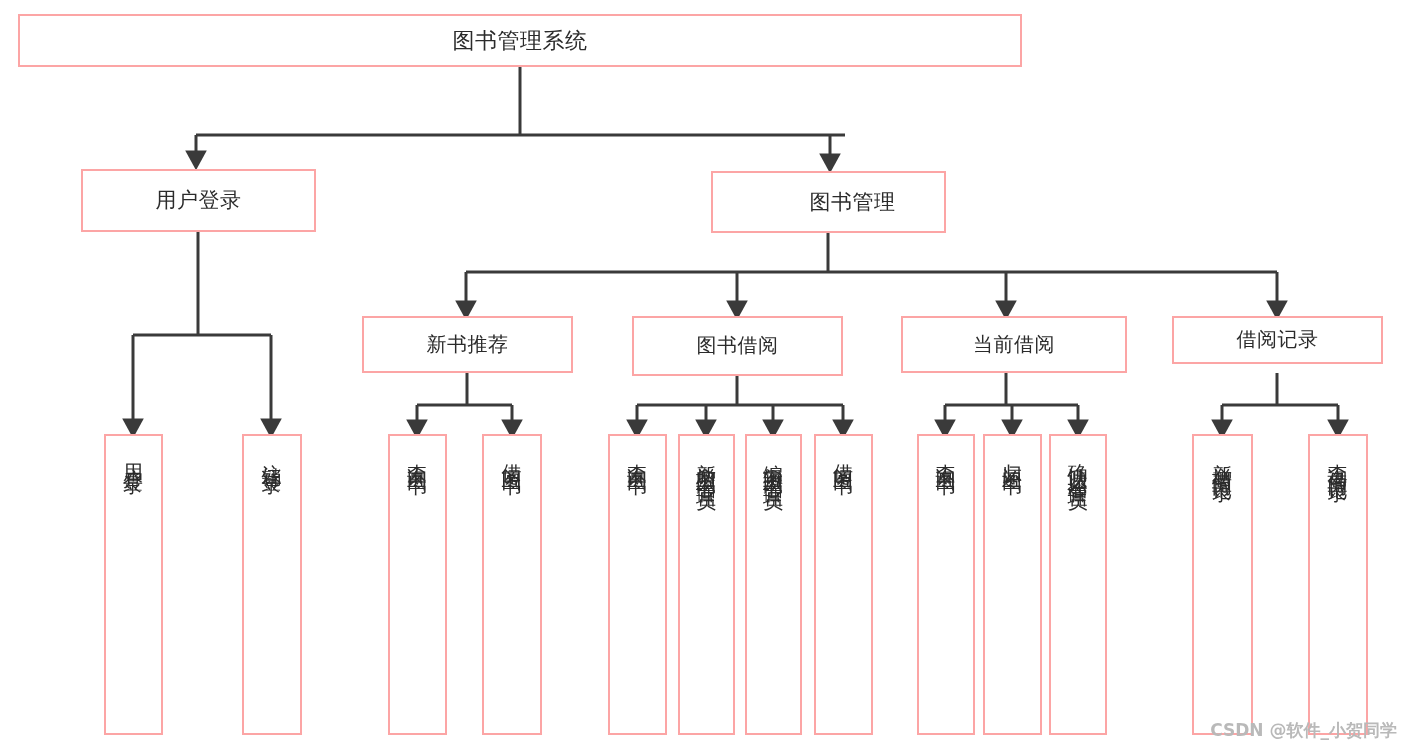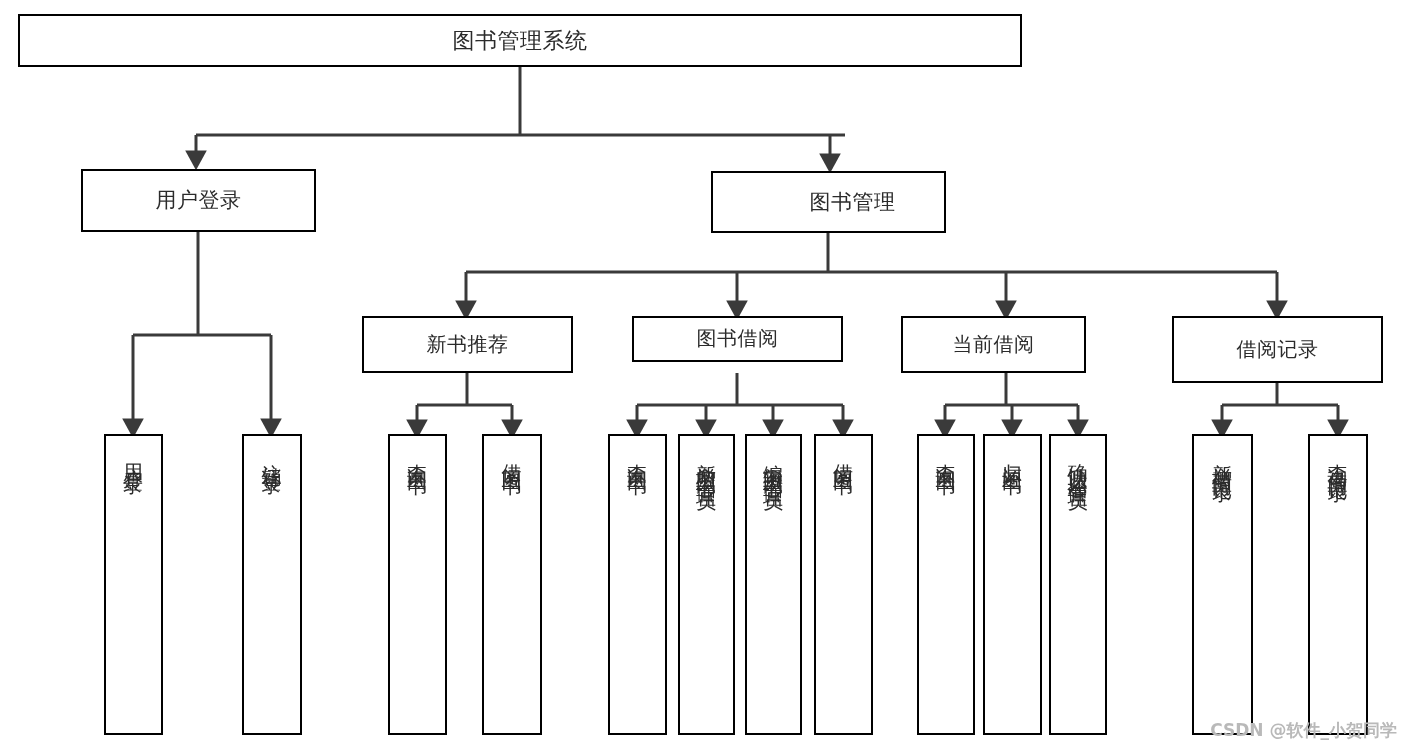--- a/index.html
+++ b/index.html
@@ -22,21 +22,21 @@
     position: absolute;
     left: 0;
     top: 0;
     width: 1405px;
     height: 747px;
     pointer-events: none;
   }
   .node {
     position: absolute;
     box-sizing: border-box;
-    border: 2px solid #000000;
+    border: 2px solid #fca5a5;
     background: #ffffff;
     display: flex;
     align-items: center;
     justify-content: center;
     color: #2b2b2b;
     text-align: center;
   }
   .node-label {
     display: block;
     line-height: 1.18;
@@ -139,29 +139,29 @@
   </div>
 
   <div class="node level2" style="left:711px; top:171px; width:235px; height:62px;padding-left:48px;">
     <span class="node-label">图书管理</span>
   </div>
 
   <div class="node level3" style="left:362px; top:316px; width:211px; height:57px;">
     <span class="node-label">新书推荐</span>
   </div>
 
-  <div class="node level3" style="left:632px; top:316px; width:211px; height:46px;">
+  <div class="node level3" style="left:632px; top:316px; width:211px; height:60px;">
     <span class="node-label">图书借阅</span>
   </div>
 
-  <div class="node level3" style="left:901px; top:316px; width:185px; height:57px;">
+  <div class="node level3" style="left:901px; top:316px; width:226px; height:57px;">
     <span class="node-label">当前借阅</span>
   </div>
 
-  <div class="node level3" style="left:1172px; top:316px; width:211px; height:67px;">
+  <div class="node level3" style="left:1172px; top:316px; width:211px; height:48px;">
     <span class="node-label">借阅记录</span>
   </div>
 
   <div class="node leaf" style="left:104px; top:434px; width:59px; height:301px;">
     <span class="node-label">用户登录</span>
   </div>
 
   <div class="node leaf" style="left:242px; top:434px; width:60px; height:301px;">
     <span class="node-label">注销登录</span>
   </div>

